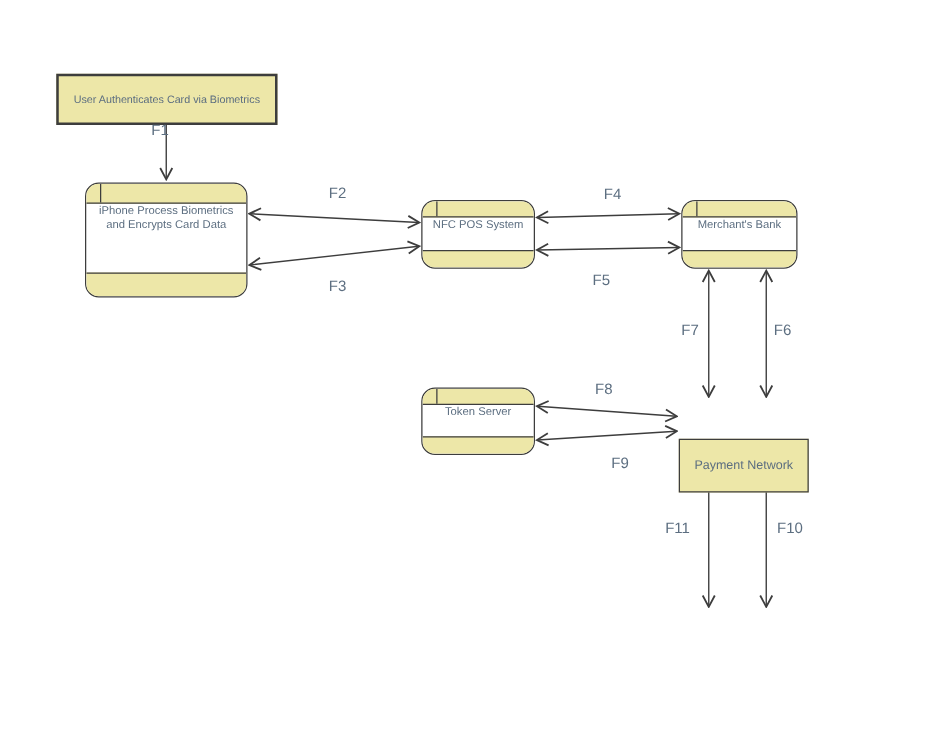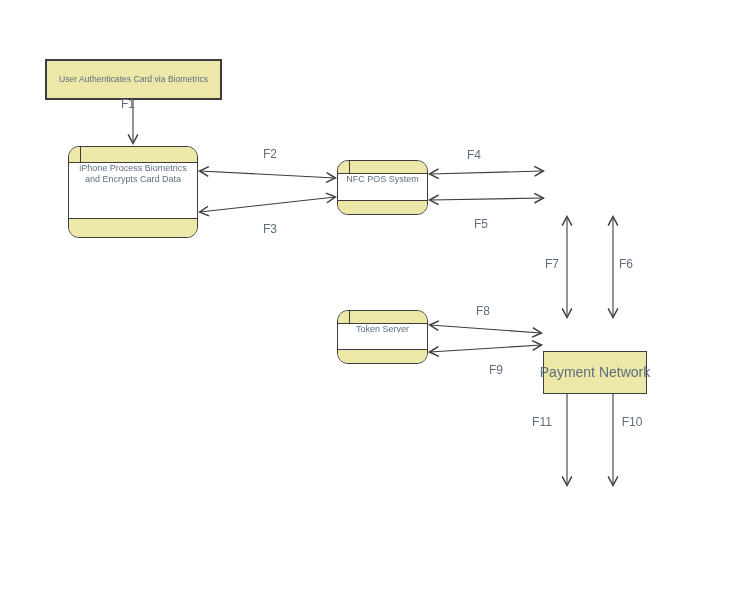--- a/index.html
+++ b/index.html
@@ -17,21 +17,21 @@
     font-size:9px;line-height:11px;color:#5c6e80;text-align:center;
   }
 
   
   .rect-node{
     background:#ede7a8;border:2px solid #3d3d3d;
     display:flex;align-items:center;justify-content:center;margin-top:32px;
   }
   .rect-node.thin{border-width:1.5px;}
   .rect-node .node-label{white-space:nowrap;font-size:8.6px;}
-  .rect-node.thin .node-label{white-space:nowrap;font-size:14px;}
+  .rect-node.thin .node-label{white-space:nowrap;font-size:10px;}
 
   
   .process-node{
     background:#ffffff;border:1.6px solid #3d3d3d;border-radius:11px;
     display:flex;flex-direction:column;overflow:hidden;
   }
   .band{background:#ede7a8;position:relative;flex:0 0 auto;}
   .band-top{border-bottom:1.2px solid #3d3d3d;height:12px;}
   .band-top::after{
     content:"";position:absolute;left:11px;top:0;bottom:0;width:1.2px;background:#3d3d3d;
@@ -51,21 +51,21 @@
   #n-issuer  {left:545px;top:487px; width:93px; height:56px;}
 
   
   .flow-label{
     position:absolute;transform:translate(-50%,-50%);
     font-size:12px;color:#5c6e80;white-space:nowrap;
   }
   #fl-f1 {left:128px;top:104px;}
   #fl-f2 {left:270px;top:154px;}
   #fl-f3 {left:270px;top:229px;}
-  #fl-f4 {left:465px;top:155px;padding-left:18px;}
+  #fl-f4 {left:481px;top:155px;padding-left:18px;}
   #fl-f5 {left:481px;top:224px;}
   #fl-f6 {left:626px;top:264px;}
   #fl-f7 {left:552px;top:264px;}
   #fl-f8 {left:483px;top:311px;}
   #fl-f9 {left:496px;top:370px;}
   #fl-f10{left:632px;top:422px;}
   #fl-f11{left:542px;top:422px;}
 </style>
 </head>
 <body>
@@ -106,20 +106,27 @@
   </div>
 
   <div id="n-nfc" class="node process-node">
     <div class="band band-top"></div>
     <div class="label-area">
       <span class="node-label">NFC POS System</span>
     </div>
     <div class="band band-bottom"></div>
   </div>
 
+  <div id="n-merchant" class="node process-node">
+    <div class="band band-top"></div>
+    <div class="label-area">
+      <span class="node-label">Merchant's Bank</span>
+    </div>
+    <div class="band band-bottom"></div>
+  </div>
 
   <div id="n-token" class="node process-node">
     <div class="band band-top"></div>
     <div class="label-area">
       <span class="node-label">Token Server</span>
     </div>
     <div class="band band-bottom"></div>
   </div>
 
   <div id="n-payment" class="node rect-node thin">

